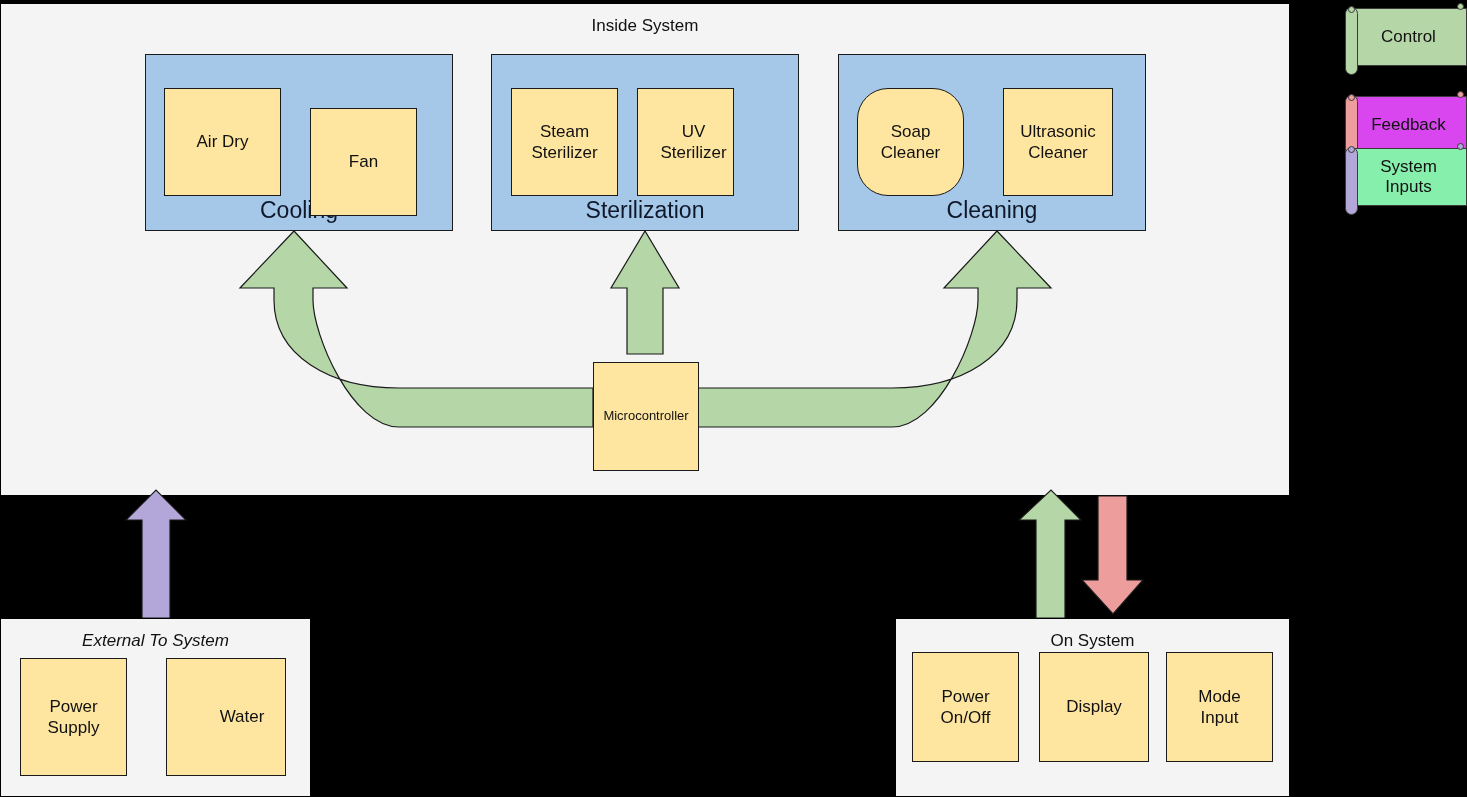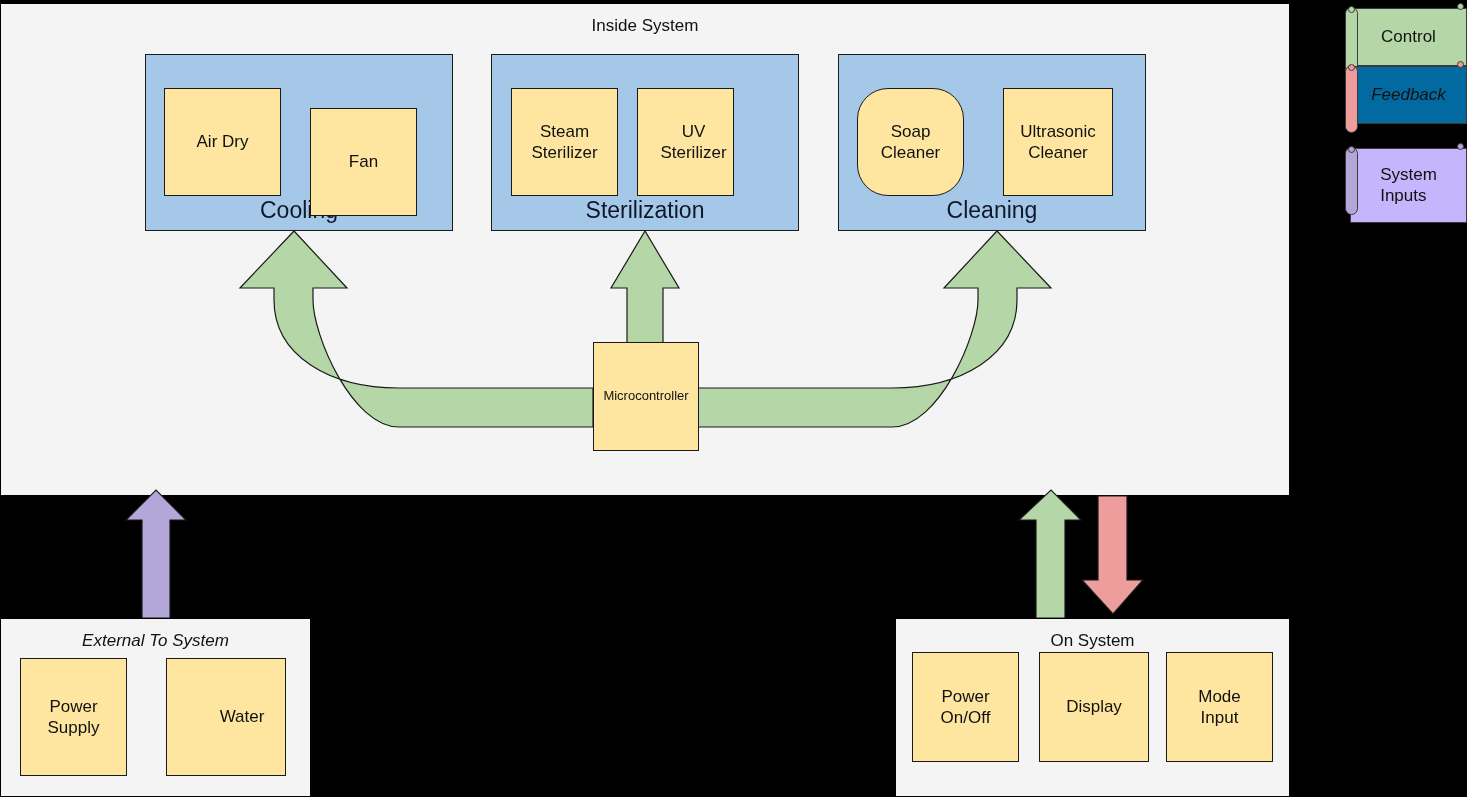--- a/index.html
+++ b/index.html
@@ -13,21 +13,21 @@
   .group-label{position:absolute;left:0;right:0;bottom:6px;text-align:center;font-size:23px;color:#0f172a;}
 
   .node{position:absolute;background:#ffe6a0;border:1px solid #1a1a1a;box-sizing:border-box;
         display:flex;align-items:center;justify-content:center;text-align:center;
         font-size:17px;line-height:1.25;color:#111;}
   .node.small{font-size:13px;}
 
   svg.layer{position:absolute;left:0;top:0;width:1467px;height:797px;overflow:visible;pointer-events:none;}
 
   .legend-item{position:absolute;box-sizing:border-box;border:1px solid #3a3a3a;
-               display:flex;align-items:center;justify-content:center;text-align:left;
+               display:flex;align-items:center;justify-content:center;text-align:center;
                font-size:17px;line-height:1.2;color:#111;}
   .legend-tab{position:absolute;left:-6px;top:-2px;width:13px;border:1px solid #3a3a3a;
               border-radius:7px;box-sizing:border-box;}
   .legend-nub{position:absolute;width:7px;height:7px;border:1px solid #3a3a3a;
               border-radius:50%;box-sizing:border-box;}
 </style>
 </head>
 <body>
 
 <div class="panel" style="left:0px;top:3px;width:1290px;height:493px;">
@@ -70,21 +70,21 @@
              L 698,427 Z"></path>
   </g>
 
   <path d="M 142,618 L 142,520 L 126,520 L 156,490 L 186,520 L 170,520 L 170,618 Z" fill="#b3a6d9" stroke="#1a1a1a" stroke-width="1.2"></path>
 
   <path d="M 1036,618 L 1036,520 L 1019,520 L 1051,490 L 1081,520 L 1065,520 L 1065,618 Z" fill="#b5d6a7" stroke="#1a1a1a" stroke-width="1.2"></path>
 
   <path d="M 1098,496 L 1098,580 L 1082,580 L 1113,614 L 1143,580 L 1127,580 L 1127,496 Z" fill="#ee9d9d" stroke="#1a1a1a" stroke-width="1.2"></path>
 </svg>
 
-<div class="node small" style="left:593px;top:342px;width:106px;height:109px;">Microcontroller</div>
+<div class="node small" style="left:593px;top:362px;width:106px;height:109px;">Microcontroller</div>
 
 <div class="panel" style="left:0px;top:618px;width:311px;height:179px;">
   <div class="panel-title" style="top:12px;font-style:italic;">External To System</div>
 </div>
 <div class="node" style="left:20px;top:658px;width:107px;height:118px;white-space:pre-line;">Power
 Supply</div>
 <div class="node" style="left:166px;top:658px;width:120px;height:118px;padding-left:32px;">Water</div>
 
 <div class="panel" style="left:895px;top:618px;width:395px;height:179px;">
   <div class="panel-title" style="top:12px;">On System</div>
@@ -95,26 +95,26 @@
 <div class="node" style="left:1166px;top:652px;width:107px;height:110px;white-space:pre-line;">Mode
 Input</div>
 
 <div class="legend-item" style="left:1350px;top:8px;width:117px;height:58px;background:#b5d6a7;">
   <span class="legend-tab" style="height:68px;background:#b5d6a7;"></span>
   <span class="legend-nub" style="left:-3px;top:-3px;background:#b5d6a7;"></span>
   <span class="legend-nub" style="right:2px;top:-6px;background:#b5d6a7;"></span>
   <span style="white-space:pre-line;position:relative;z-index:2;">Control</span>
 </div>
 
-<div class="legend-item" style="left:1350px;top:66px;width:117px;height:58px;background:#0369a1;font-style:italic;">
+<div class="legend-item" style="left:1350px;top:96px;width:117px;height:58px;background:#d946ef;">
   <span class="legend-tab" style="height:68px;background:#ee9d9d;"></span>
   <span class="legend-nub" style="left:-3px;top:-3px;background:#ee9d9d;"></span>
   <span class="legend-nub" style="right:2px;top:-6px;background:#ee9d9d;"></span>
   <span style="white-space:pre-line;position:relative;z-index:2;">Feedback</span>
 </div>
 
-<div class="legend-item" style="left:1350px;top:148px;width:117px;height:75px;background:#c4b5fd;">
+<div class="legend-item" style="left:1350px;top:148px;width:117px;height:58px;background:#86efac;">
   <span class="legend-tab" style="height:68px;background:#b3a6d9;"></span>
   <span class="legend-nub" style="left:-3px;top:-3px;background:#b3a6d9;"></span>
   <span class="legend-nub" style="right:2px;top:-6px;background:#b3a6d9;"></span>
   <span style="white-space:pre-line;position:relative;z-index:2;">System
 Inputs</span>
 </div>
 
 </body></html>

